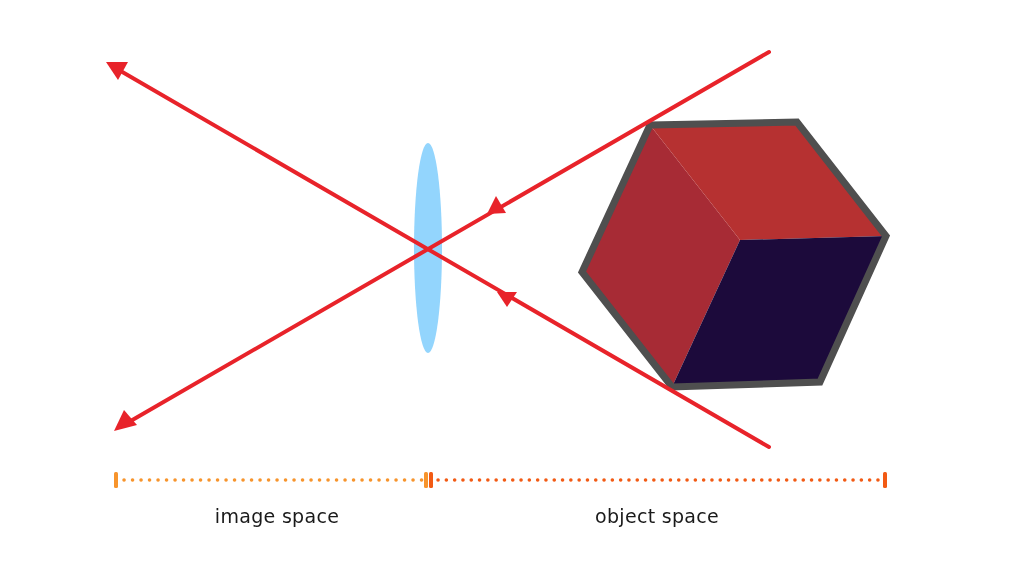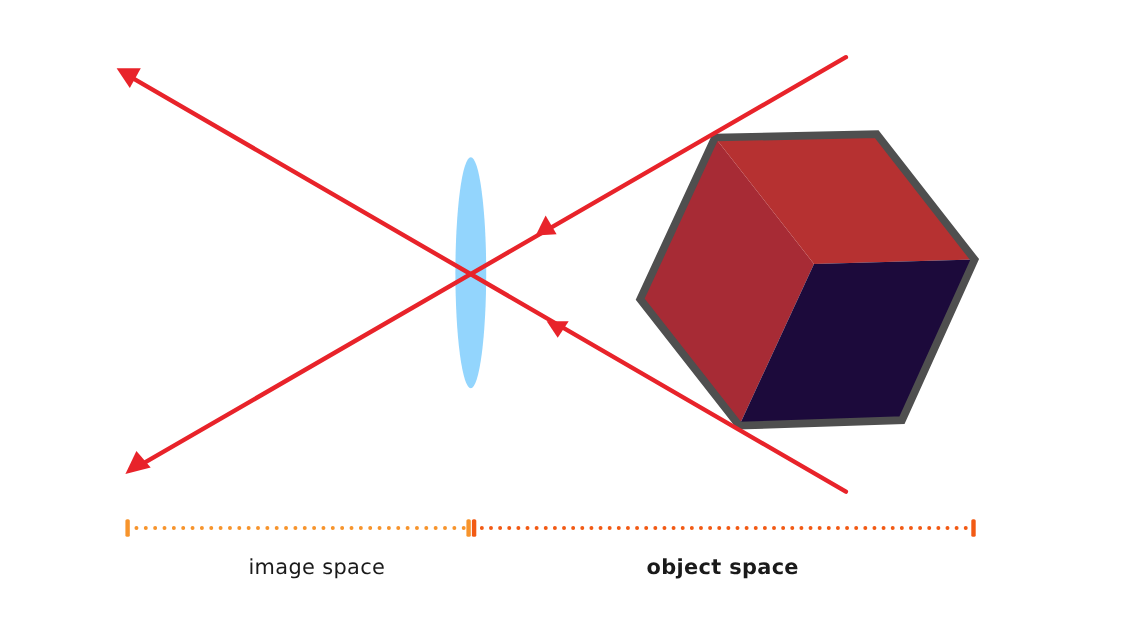--- a/index.html
+++ b/index.html
@@ -55,14 +55,14 @@
     <rect x="114" y="472" width="4" height="16" rx="1.5" fill="#f7942c"></rect>
     <rect x="424" y="472" width="4" height="16" rx="1.5" fill="#f7942c"></rect>
   </g>
   <g>
     <line x1="438" y1="480" x2="878" y2="480" stroke="#f25a14" stroke-width="3.5" stroke-linecap="round" stroke-dasharray="0.1 8.2"></line>
     <rect x="429" y="472" width="4" height="16" rx="1.5" fill="#f25a14"></rect>
     <rect x="883" y="472" width="4" height="16" rx="1.5" fill="#f25a14"></rect>
   </g>
 </svg>
 
-<div class="label" style="left:288px; top:505px;">image space</div>
-<div class="label" style="left:657px; top:505px;font-weight:bold;">object space</div>
+<div class="label" style="left:277px; top:505px;">image space</div>
+<div class="label" style="left:657px; top:505px;">object space</div>
 
 </body></html>

